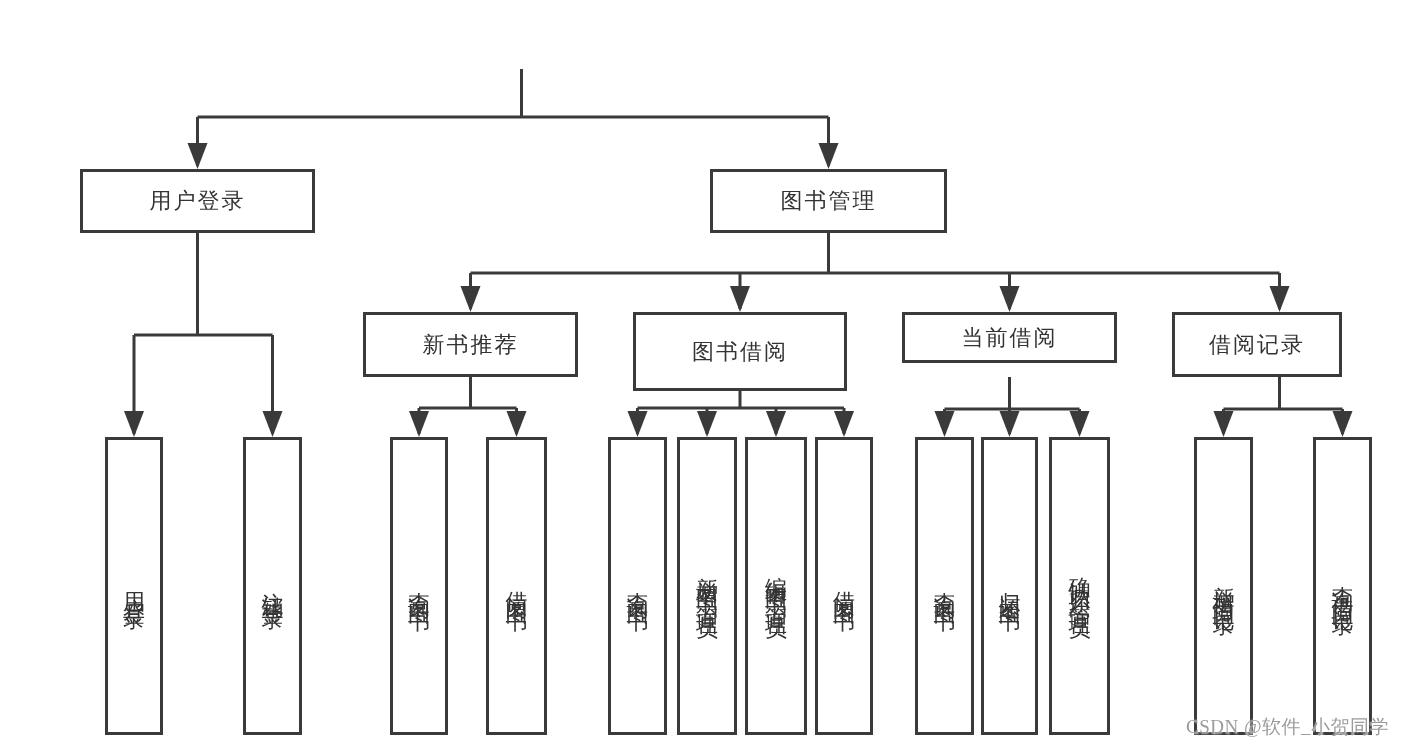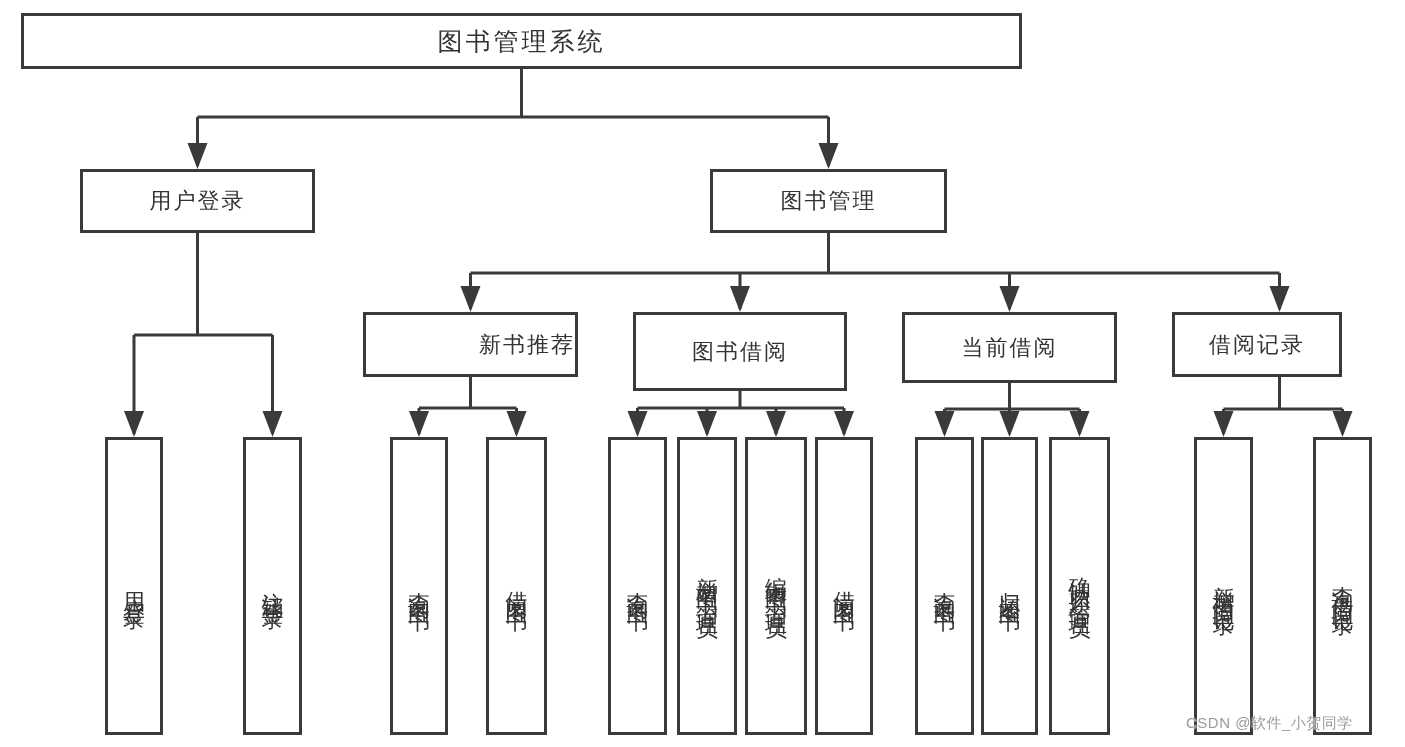--- a/index.html
+++ b/index.html
@@ -60,26 +60,27 @@
     text-orientation: mixed;
     font-size: 22px;
     letter-spacing: 6px;
     line-height: 1;
     white-space: nowrap;
   }
   .watermark {
     position: absolute;
     left: 1186px;
     top: 714px;
-    font-size: 15px;
+    font-size: 19px;
     color: var(--watermark);
     letter-spacing: 0.5px;
     white-space: nowrap;
     text-shadow: 0 0 2px rgba(255,255,255,0.9), 1px 1px 2px rgba(255,255,255,0.9);
     z-index: 5;
+    font-family: Liberation Serif, serif;
   }
 </style>
 </head>
 <body>
 
 <div class="canvas">
 
   <svg class="connectors" viewBox="0 0 1405 747" width="1405" height="747" aria-hidden="true">
     <path class="shaft" d="M521.5 69 V117 M197.5 117 H828.5 M197.5 117 V166 M828.5 117 V166"></path>
     <path class="shaft" d="M197.5 233 V335 M134 335 H272.5 M134 335 V434 M272.5 335 V434"></path>
@@ -103,38 +104,35 @@
     <polygon class="head" points="707,437 697,411 717,411"></polygon>
     <polygon class="head" points="776,437 766,411 786,411"></polygon>
     <polygon class="head" points="844,437 834,411 854,411"></polygon>
     <polygon class="head" points="944.5,437 934.5,411 954.5,411"></polygon>
     <polygon class="head" points="1009.5,437 999.5,411 1019.5,411"></polygon>
     <polygon class="head" points="1079.5,437 1069.5,411 1089.5,411"></polygon>
     <polygon class="head" points="1223.5,437 1213.5,411 1233.5,411"></polygon>
     <polygon class="head" points="1342.5,437 1332.5,411 1352.5,411"></polygon>
   </svg>
 
-  <div class="box root-box" style="left:21px; top:13px; width:1001px; height:56px;">
-    <span>图书管理系统</span>
-  </div>
 
   <div class="box h-box" style="left:80px; top:169px; width:235px; height:64px;">
     <span>用户登录</span>
   </div>
   <div class="box h-box" style="left:710px; top:169px; width:237px; height:64px;">
     <span>图书管理</span>
   </div>
 
-  <div class="box h-box" style="left:363px; top:312px; width:215px; height:65px;justify-content:flex-end;">
+  <div class="box h-box" style="left:363px; top:312px; width:215px; height:65px;">
     <span>新书推荐</span>
   </div>
   <div class="box h-box" style="left:633px; top:312px; width:214px; height:79px;">
     <span>图书借阅</span>
   </div>
-  <div class="box h-box" style="left:902px; top:312px; width:215px; height:71px;">
+  <div class="box h-box" style="left:902px; top:312px; width:215px; height:51px;">
     <span>当前借阅</span>
   </div>
   <div class="box h-box" style="left:1172px; top:312px; width:170px; height:65px;">
     <span>借阅记录</span>
   </div>
 
   <div class="box leaf" style="left:105px; top:437px; width:58px; height:298px;">
     <span class="vtext">用户登录</span>
   </div>
   <div class="box leaf" style="left:243px; top:437px; width:59px; height:298px;">

